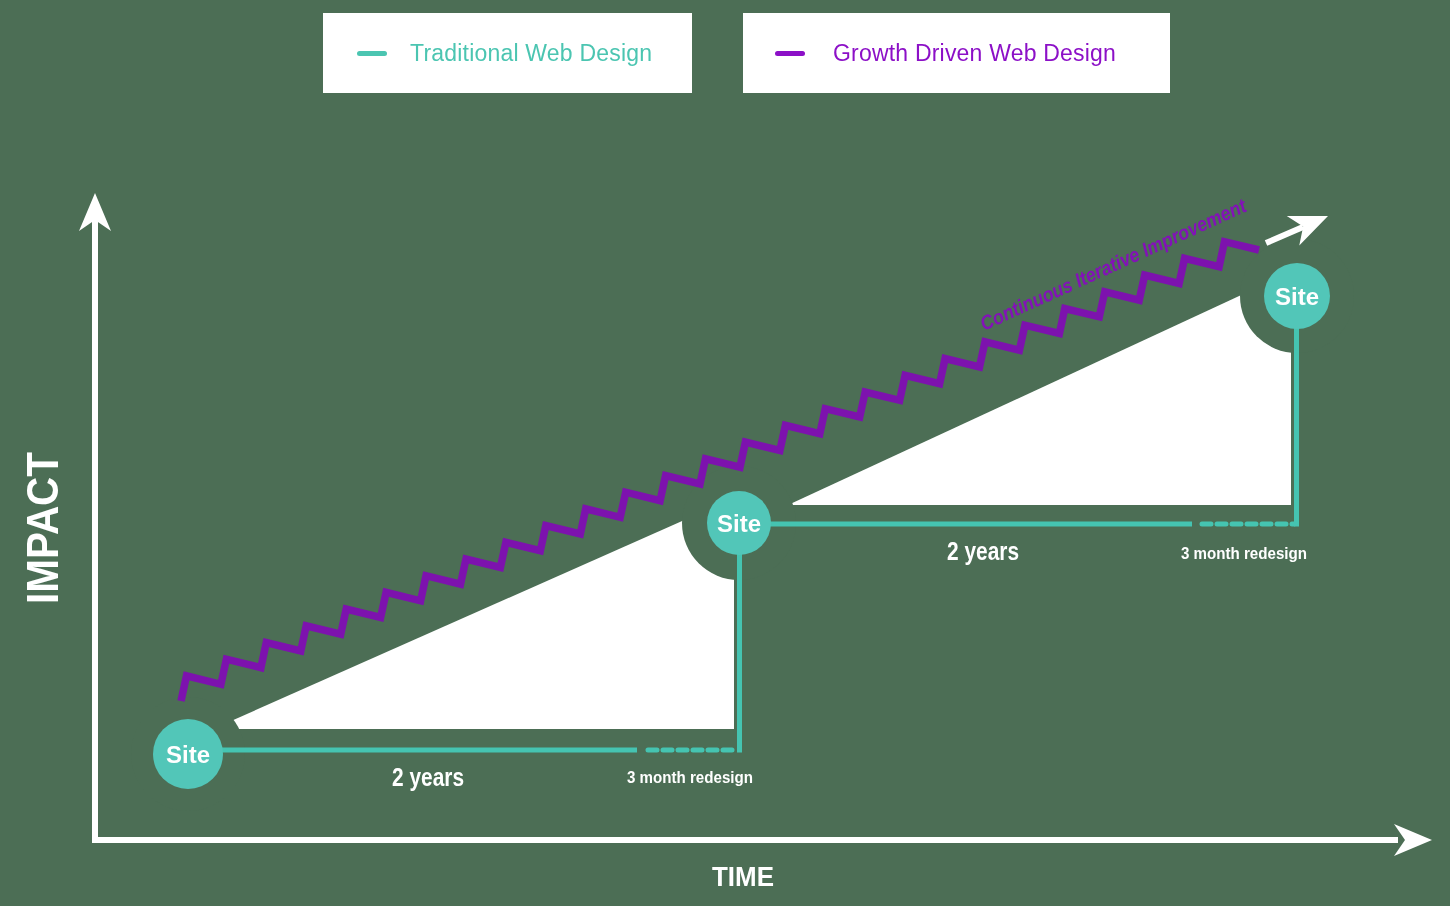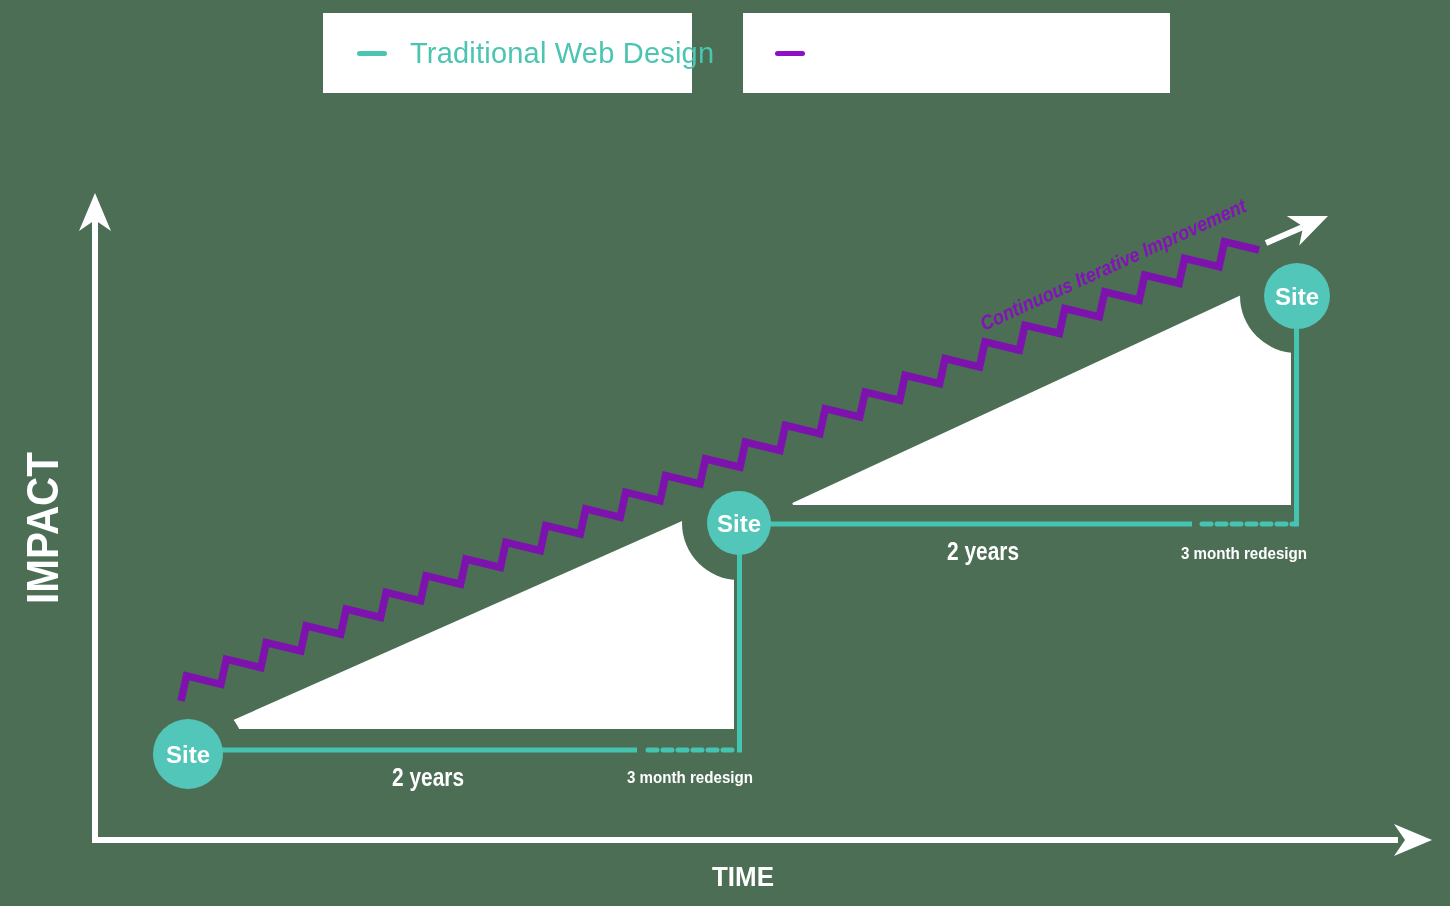--- a/index.html
+++ b/index.html
@@ -14,21 +14,21 @@
   .stage svg{position:absolute;left:0;top:0;}
   .legend-box{
     position:absolute;top:13px;height:80px;background:var(--white);
     display:flex;align-items:center;
   }
   .legend-box.traditional{left:323px;width:369px;padding-left:34px;}
   .legend-box.gdd{left:743px;width:427px;padding-left:32px;}
   .legend-dash{display:inline-block;width:30px;height:5px;border-radius:3px;flex:0 0 auto;}
   .legend-dash.teal{background:var(--legend_teal);margin-right:23px;}
   .legend-dash.purple{background:var(--legend_purple);margin-right:28px;}
-  .legend-label{font-size:29px;letter-spacing:.2px;white-space:nowrap;}
+  .legend-label{font-size:23px;letter-spacing:.2px;white-space:nowrap;}
   .legend-label.teal{color:var(--legend_teal);}
   .legend-label.purple{color:var(--legend_purple);}
   .axis-label{fill:var(--white);font-weight:bold;}
   .step-label{fill:var(--white);font-weight:bold;}
   .site-label{fill:var(--white);font-weight:bold;font-size:24px;}
 </style>
 </head>
 <body>
 
 <div class="stage">
@@ -89,15 +89,16 @@
       <text x="743" y="876" text-anchor="middle" dominant-baseline="central" class="axis-label" font-size="28" textLength="62" lengthAdjust="spacingAndGlyphs">TIME</text>
     </g>
   </svg>
 
   <div class="legend-box traditional">
     <span class="legend-dash teal"></span>
     <span class="legend-label teal">Traditional Web Design</span>
   </div>
   <div class="legend-box gdd">
     <span class="legend-dash purple"></span>
+    <span class="legend-label purple">Growth Driven Web Design</span>
   </div>
 
 </div>
 
 </body></html>

